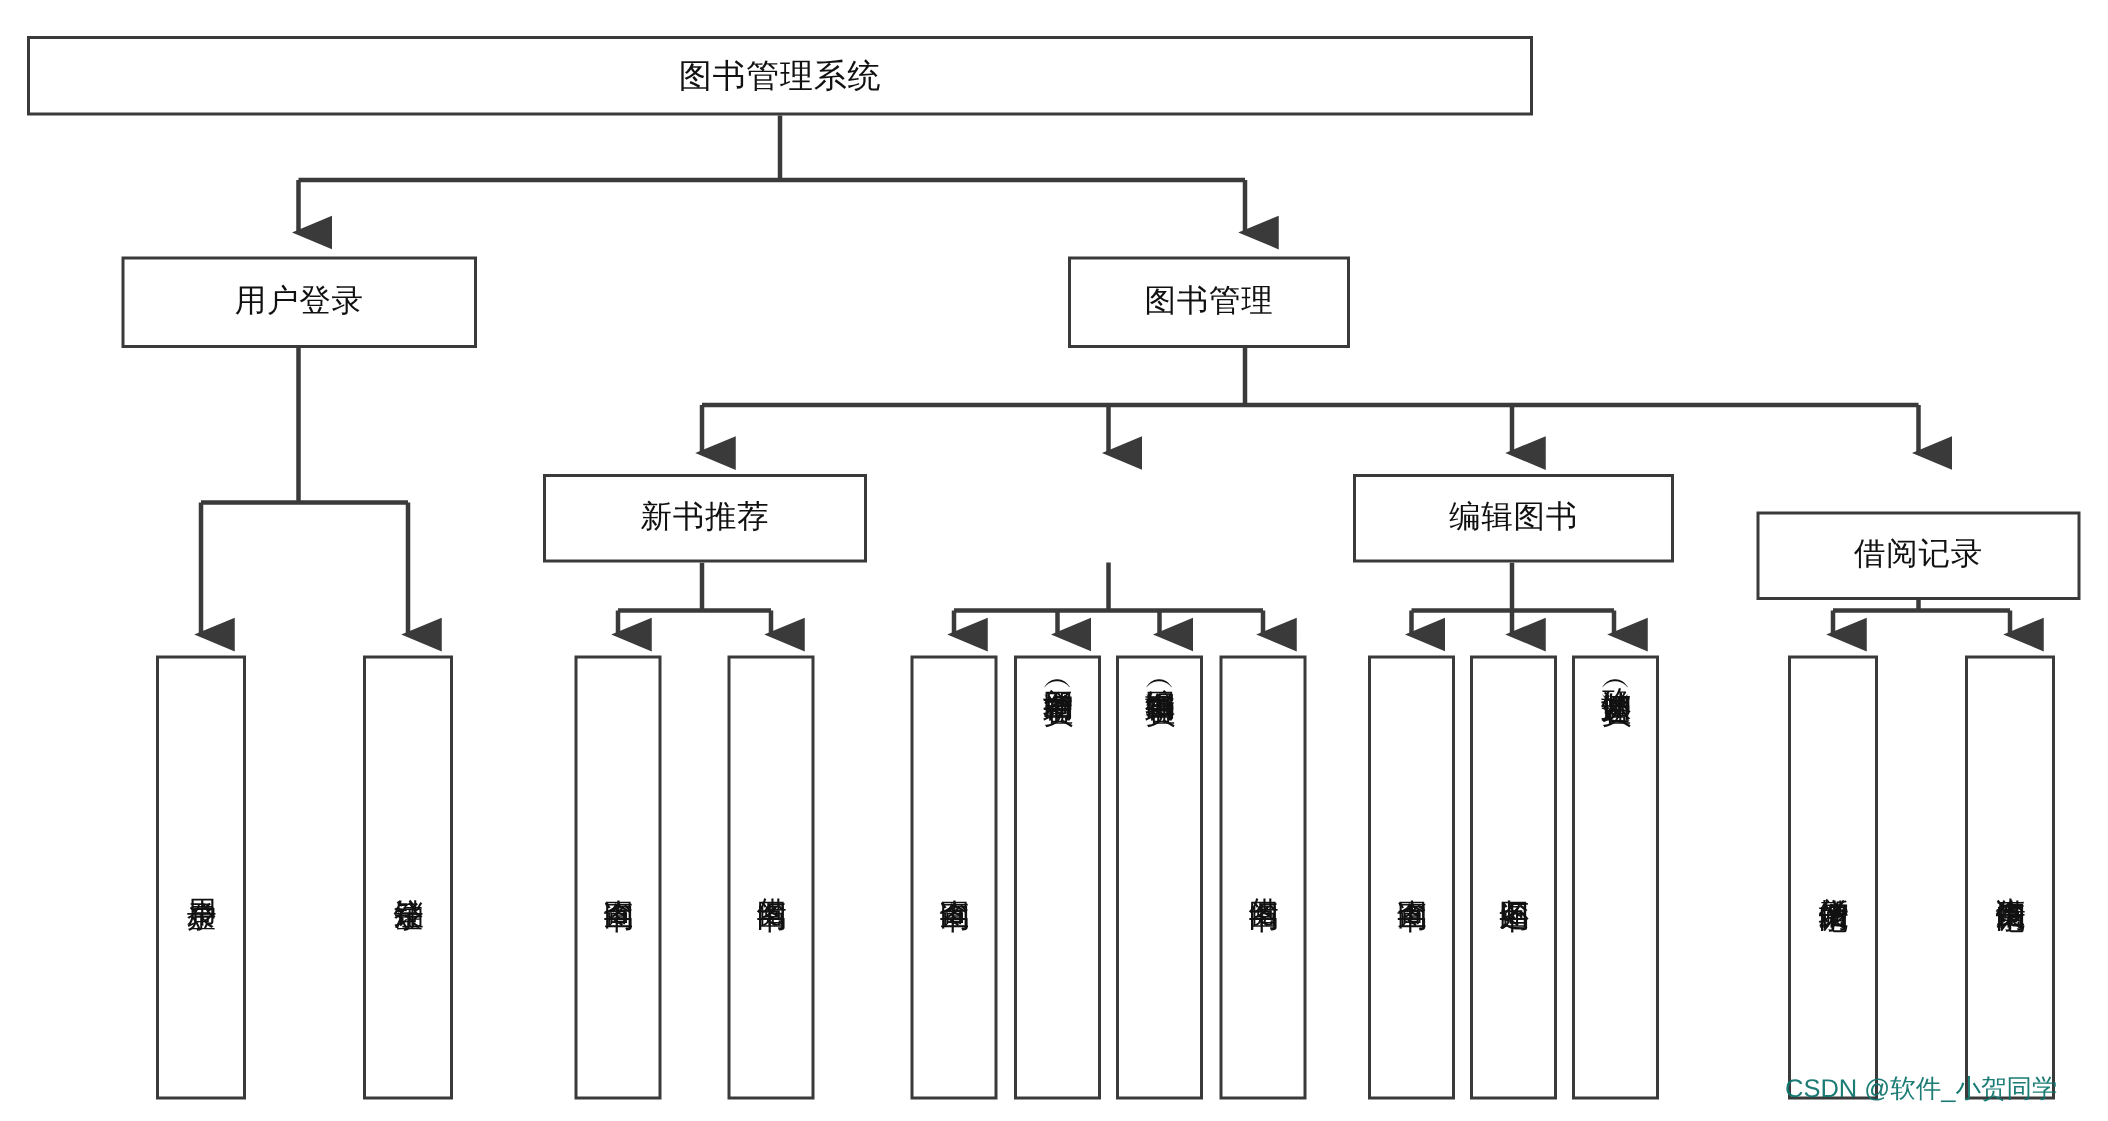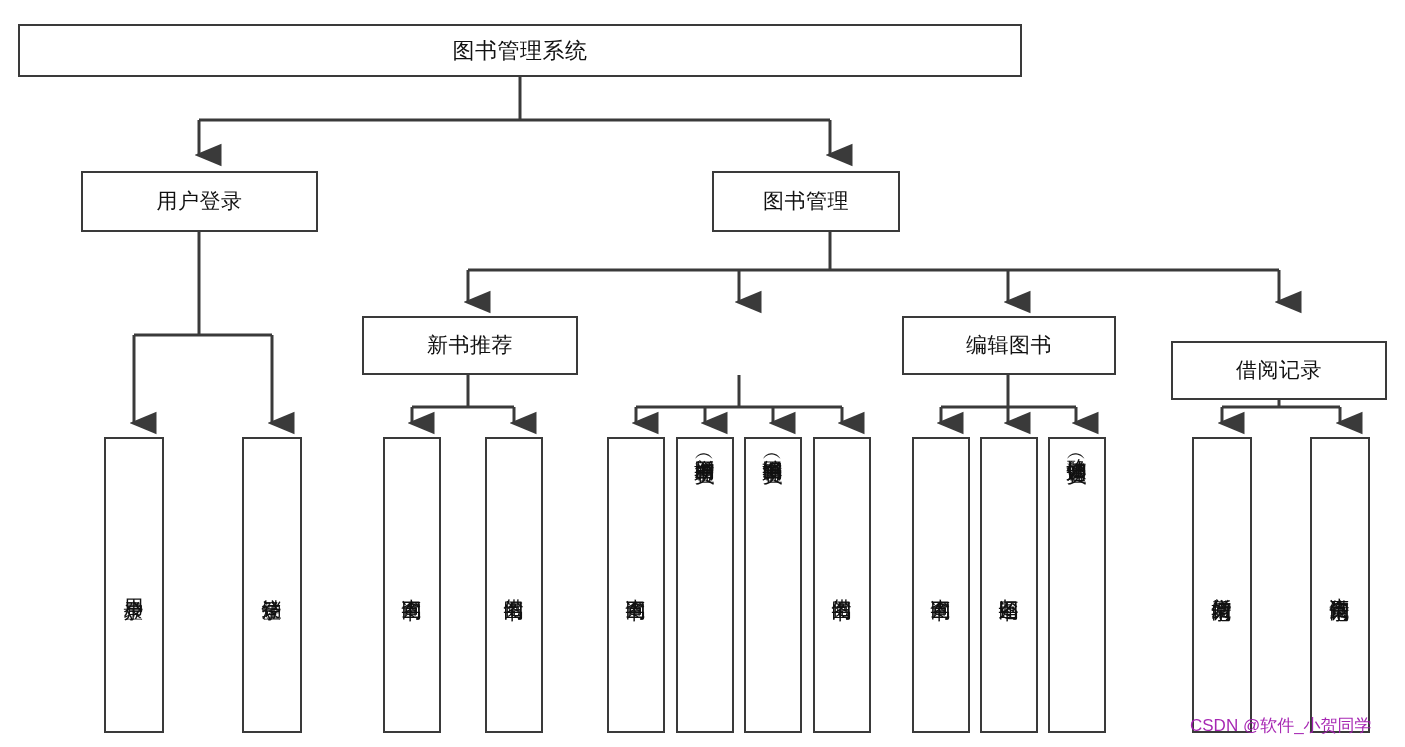--- a/index.html
+++ b/index.html
@@ -62,21 +62,21 @@
     letter-spacing: 1px;
     line-height: 1;
   }
   
   .node-v.tall-text {
     align-items: flex-start;
   }
   .watermark {
     position: absolute;
     z-index: 6;
-    color: #a21caf;
+    color: #0f766e;
     font-size: 17px;
     white-space: nowrap;
     font-family: "Liberation Sans", "DejaVu Sans", sans-serif;
     opacity: 0.95;
   }
 </style>
 </head>
 <body>
 
 <div id="canvas-root">

